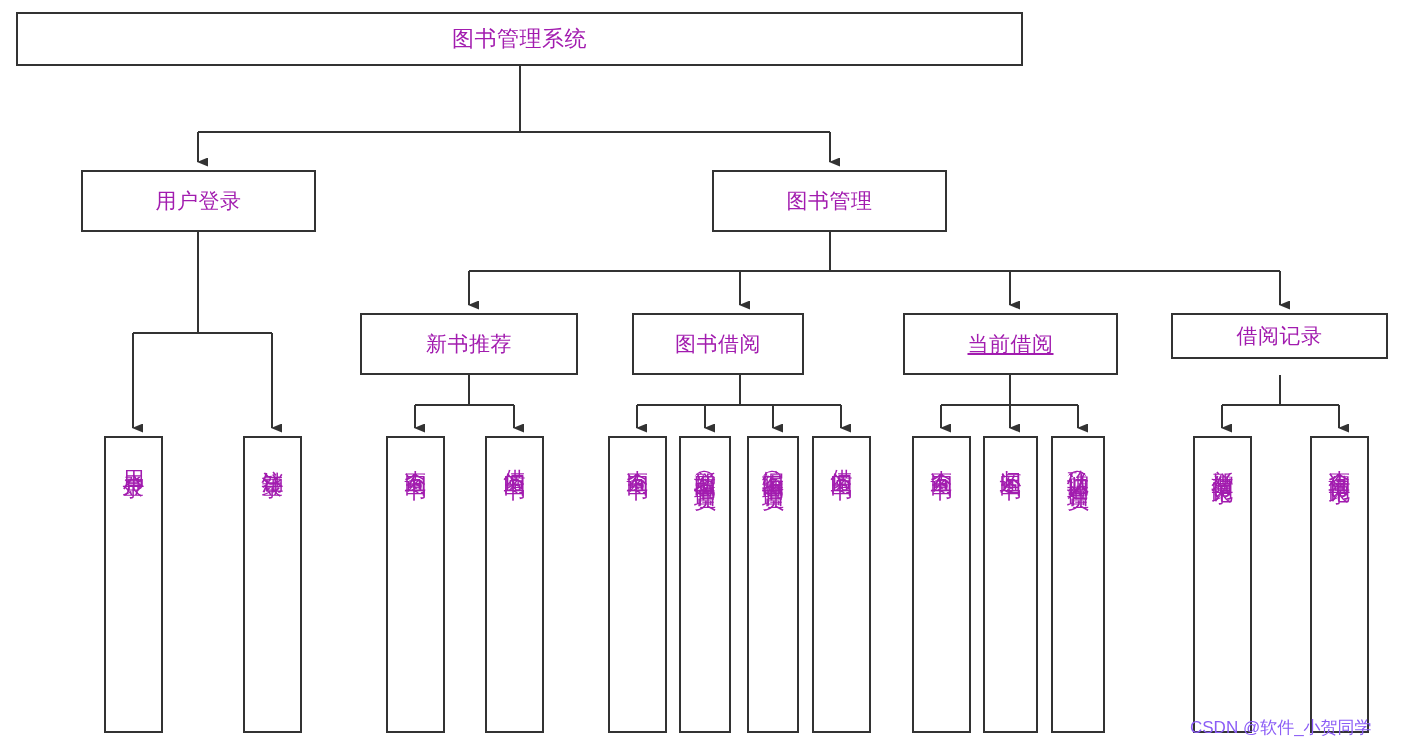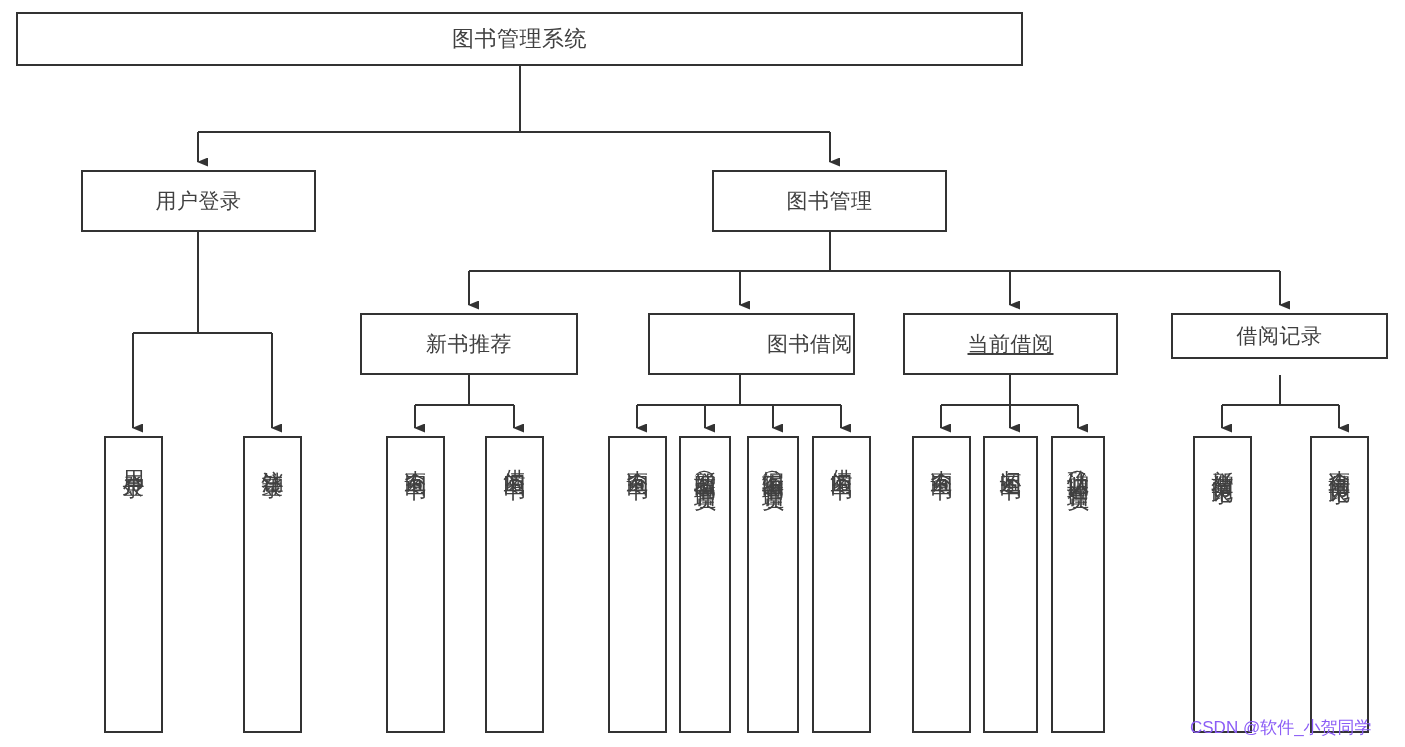--- a/index.html
+++ b/index.html
@@ -27,21 +27,21 @@
     pointer-events: none;
   }
   .node {
     position: absolute;
     box-sizing: border-box;
     background: #ffffff;
     border: 2px solid #333333;
     display: flex;
     align-items: center;
     justify-content: center;
-    color: #404040;
+    color: #a21caf;
   }
   .node .node-label {
     display: block;
     text-align: center;
     line-height: 1.18;
     letter-spacing: 0.5px;
   }
   
   .node.horiz .node-label {
     font-size: 21px;
@@ -133,21 +133,21 @@
   <div class="node horiz" style="left:81px; top:170px; width:235px; height:62px;">
     <span class="node-label">用户登录</span>
   </div>
   <div class="node horiz" style="left:360px; top:313px; width:218px; height:62px;">
     <span class="node-label">新书推荐</span>
   </div>
 
   <div class="node horiz" style="left:712px; top:170px; width:235px; height:62px;">
     <span class="node-label">图书管理</span>
   </div>
-  <div class="node horiz" style="left:648px; top:313px; width:207px; height:62px;justify-content:flex-end;">
+  <div class="node horiz" style="left:632px; top:313px; width:172px; height:62px;">
     <span class="node-label">图书借阅</span>
   </div>
   <div class="node horiz" style="left:903px; top:313px; width:215px; height:62px;text-decoration:underline;">
     <span class="node-label">当前借阅</span>
   </div>
   <div class="node horiz" style="left:1171px; top:313px; width:217px; height:46px;">
     <span class="node-label">借阅记录</span>
   </div>
 
   <div class="node vert" style="left:104px; top:436px; width:59px; height:297px;">

